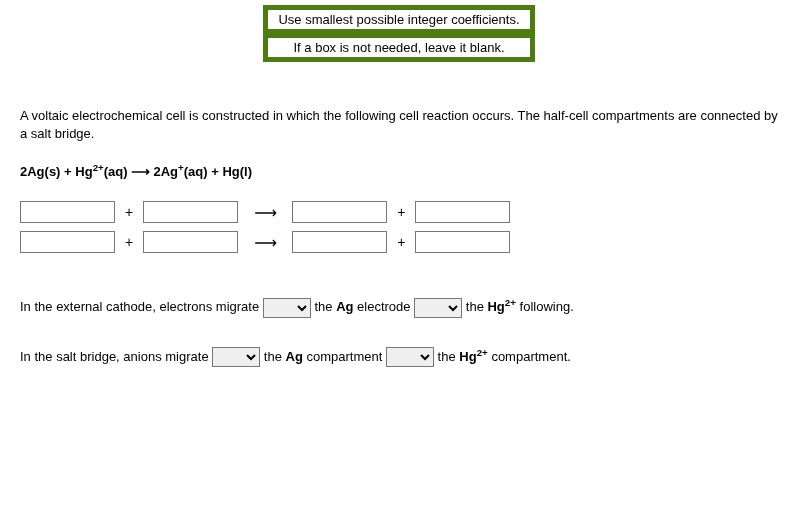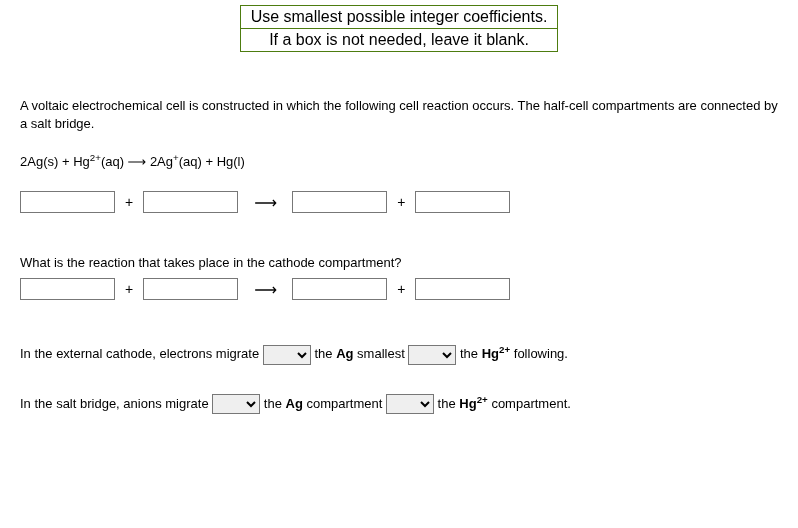--- a/index.html
+++ b/index.html
@@ -12,35 +12,35 @@
     box-sizing: border-box;
   }
   .container {
     padding: 0 20px 20px 20px;
   }
   .hint-box {
     margin: 5px auto 0 auto;
     width: fit-content;
   }
   .hint-row {
-    border: 1px solid #4d7c0f;
+    border: 5px solid #4d7c0f;
     padding: 2px 10px;
     text-align: center;
-    font-size: 16px;
+    font-size: 13px;
     margin-top: -1px;
   }
   .hint-row:first-child {
     margin-top: 0;
   }
   .intro {
     margin-top: 45px;
     line-height: 1.35;
   }
   .equation {
-    font-weight: normal;
+    font-weight: bold;
     margin: 22px 0 22px 0;
   }
   .question {
     margin-top: 18px;
   }
   .reaction-row {
     margin-top: 8px;
     display: flex;
     align-items: center;
     gap: 10px;
@@ -100,35 +100,34 @@
   <div class="reaction-row">
     <input class="box" value="" style="">
     <span class="plus">+</span>
     <input class="box" value="" style="">
     <span class="arrow">⟶</span>
     <input class="box" value="" style="">
     <span class="plus">+</span>
     <input class="box" value="" style="">
   </div>
 
-  <div class="question" style="margin-top:42px">What is the reaction that takes place in the cathode compartment?</div>
   <div class="reaction-row">
     <input class="box" value="" style="">
     <span class="plus">+</span>
     <input class="box" value="" style="">
     <span class="arrow">⟶</span>
     <input class="box" value="" style="">
     <span class="plus">+</span>
     <input class="box" value="" style="">
   </div>
 
   <div class="para">
     <span>In the external cathode, electrons migrate </span>
     <select class="dd" value=""><option></option></select>
-    <span> the </span><span class="b">Ag</span><span> smallest </span>
+    <span> the </span><span class="b">Ag</span><span> electrode </span>
     <select class="dd" value=""><option></option></select>
     <span> the </span><span class="b"><span>Hg</span><sup>2+</sup></span><span> following.</span>
   </div>
 
   <div class="para2">
     <span>In the salt bridge, anions migrate </span>
     <select class="dd" value=""><option></option></select>
     <span> the </span><span class="b">Ag</span><span> compartment </span>
     <select class="dd" value=""><option></option></select>
     <span> the </span><span class="b"><span>Hg</span><sup>2+</sup></span><span> compartment.</span>

